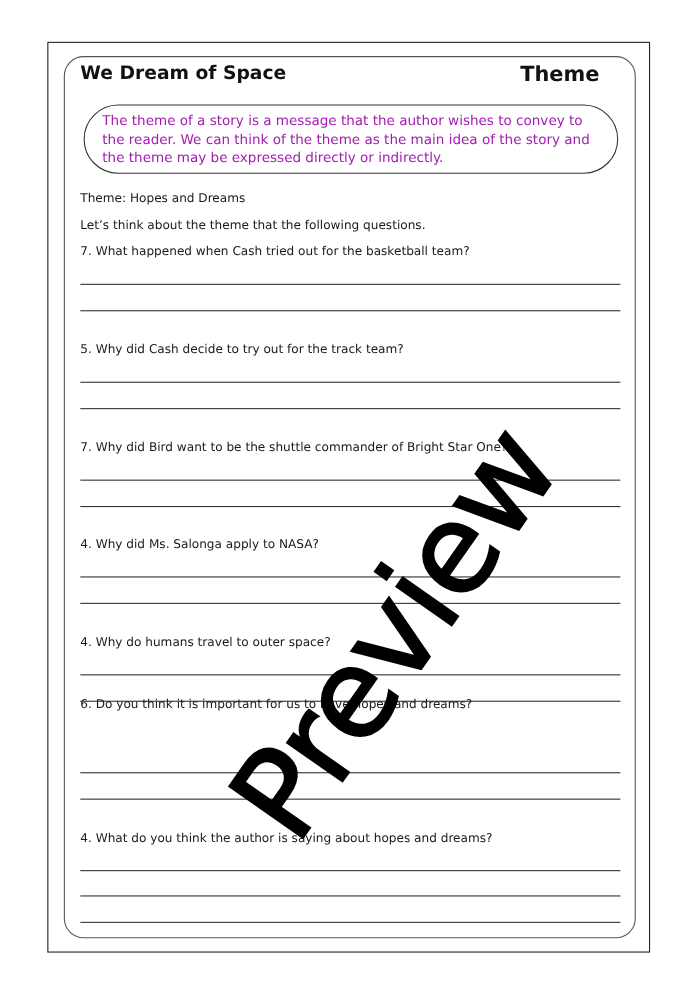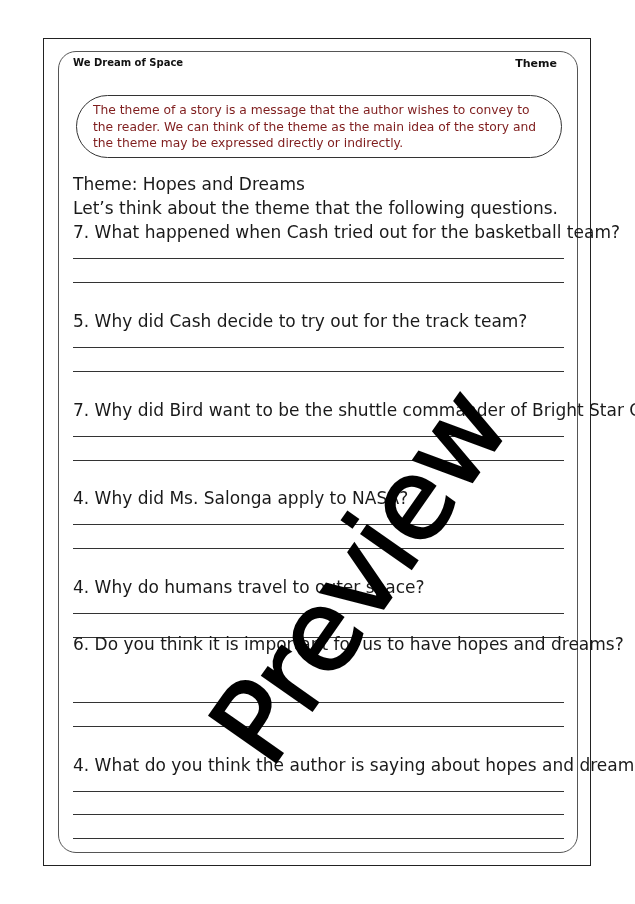--- a/index.html
+++ b/index.html
@@ -31,50 +31,50 @@
       width: 520px;
       height: 802px;
       border: 1px solid #555;
       border-radius: 18px;
       box-sizing: border-box;
     }
     .title-left {
       position: absolute;
       left: 73px;
       top: 57px;
-      font-size: 10px;
+      font-size: 17px;
       font-weight: bold;
       color: #111;
     }
     .title-right {
       position: absolute;
-      right: 78px;
+      right: 90px;
       top: 57px;
-      font-size: 11px;
+      font-size: 19px;
       font-weight: bold;
       color: #111;
     }
     .def-box {
       position: absolute;
       left: 76px;
       top: 95px;
       width: 486px;
       height: 63px;
       border: 1px solid #333;
       border-radius: 32px;
       box-sizing: border-box;
       padding: 6px 14px 0 16px;
       font-size: 12.3px;
       line-height: 16.5px;
-      color: #7f1d1d;
+      color: #a21caf;
     }
     .line-text {
       position: absolute;
       left: 73px;
-      font-size: 17px;
+      font-size: 11px;
       white-space: nowrap;
       color: #1a1a1a;
     }
     .answer-line {
       position: absolute;
       left: 73px;
       width: 491px;
       height: 0;
       border-top: 1px solid #333;
     }

